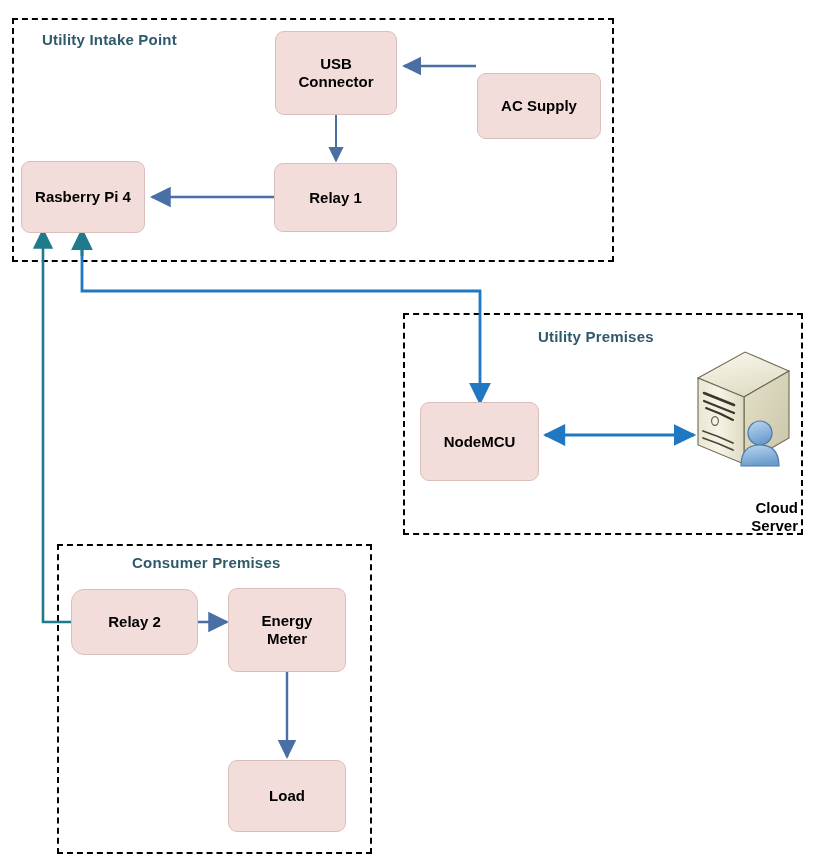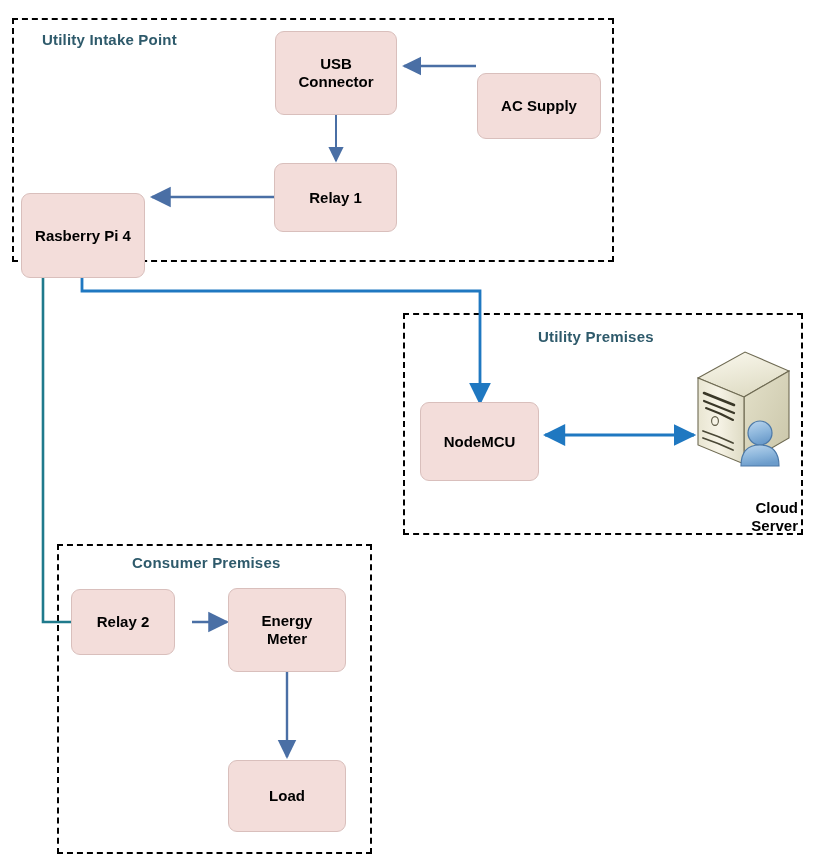--- a/index.html
+++ b/index.html
@@ -135,29 +135,29 @@
   </div>
 
   <div class="node" style="left:477px; top:33px; width:124px; height:66px;margin-top:40px;">
     <span>AC Supply</span>
   </div>
 
   <div class="node" style="left:274px; top:163px; width:123px; height:69px;">
     <span>Relay 1</span>
   </div>
 
-  <div class="node" style="left:21px; top:161px; width:124px; height:85px;margin-top:32px;">
+  <div class="node" style="left:21px; top:161px; width:124px; height:72px;">
     <span>Rasberry Pi 4</span>
   </div>
 
   <div class="node" style="left:420px; top:402px; width:119px; height:79px;">
     <span>NodeMCU</span>
   </div>
 
-  <div class="node" style="left:71px; top:589px; width:104px; height:66px;">
+  <div class="node" style="left:71px; top:589px; width:127px; height:66px;border-radius:13px;">
     <span>Relay 2</span>
   </div>
 
   <div class="node" style="left:228px; top:588px; width:118px; height:84px;">
     <div>
       <span>Energy</span>
       <span>Meter</span>
     </div>
   </div>
 

